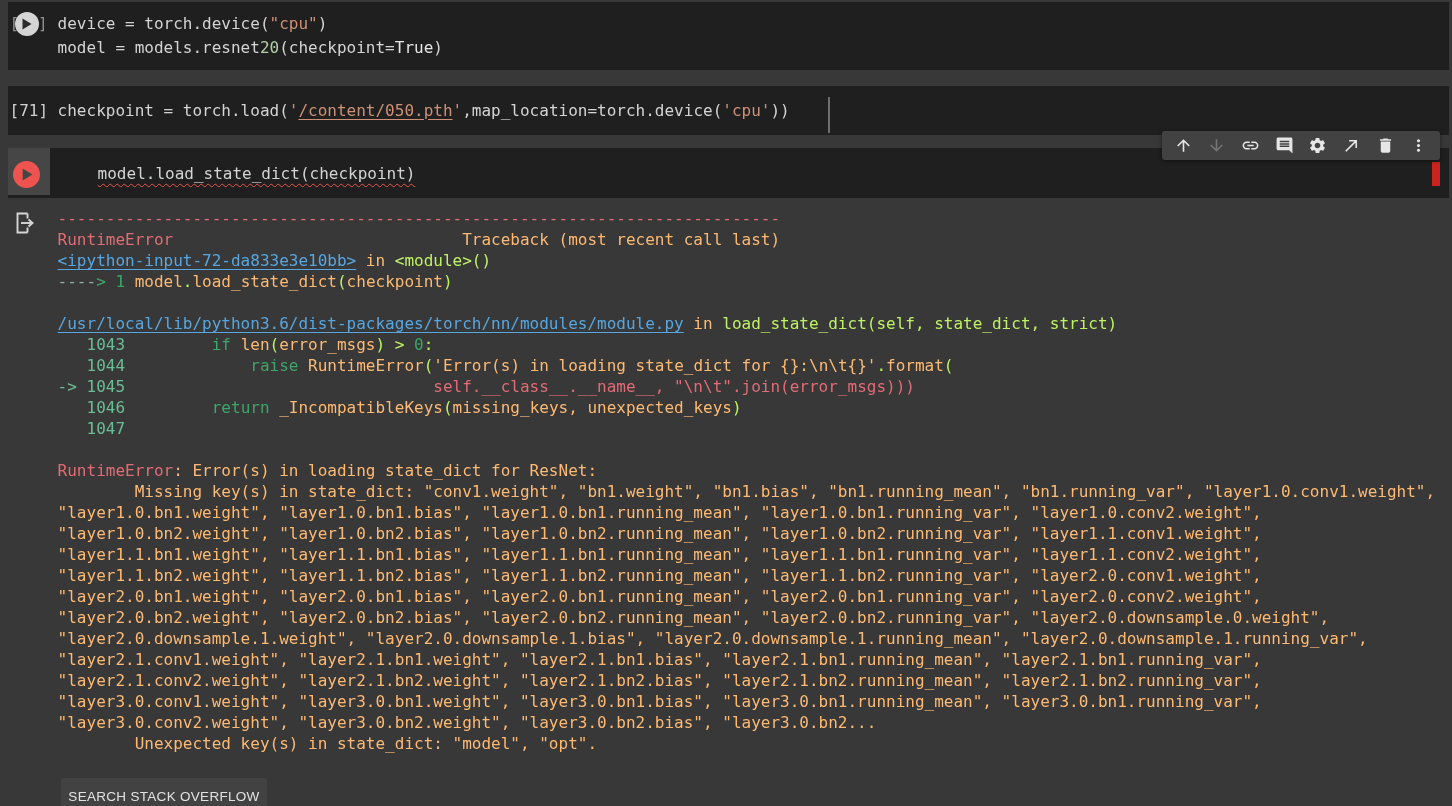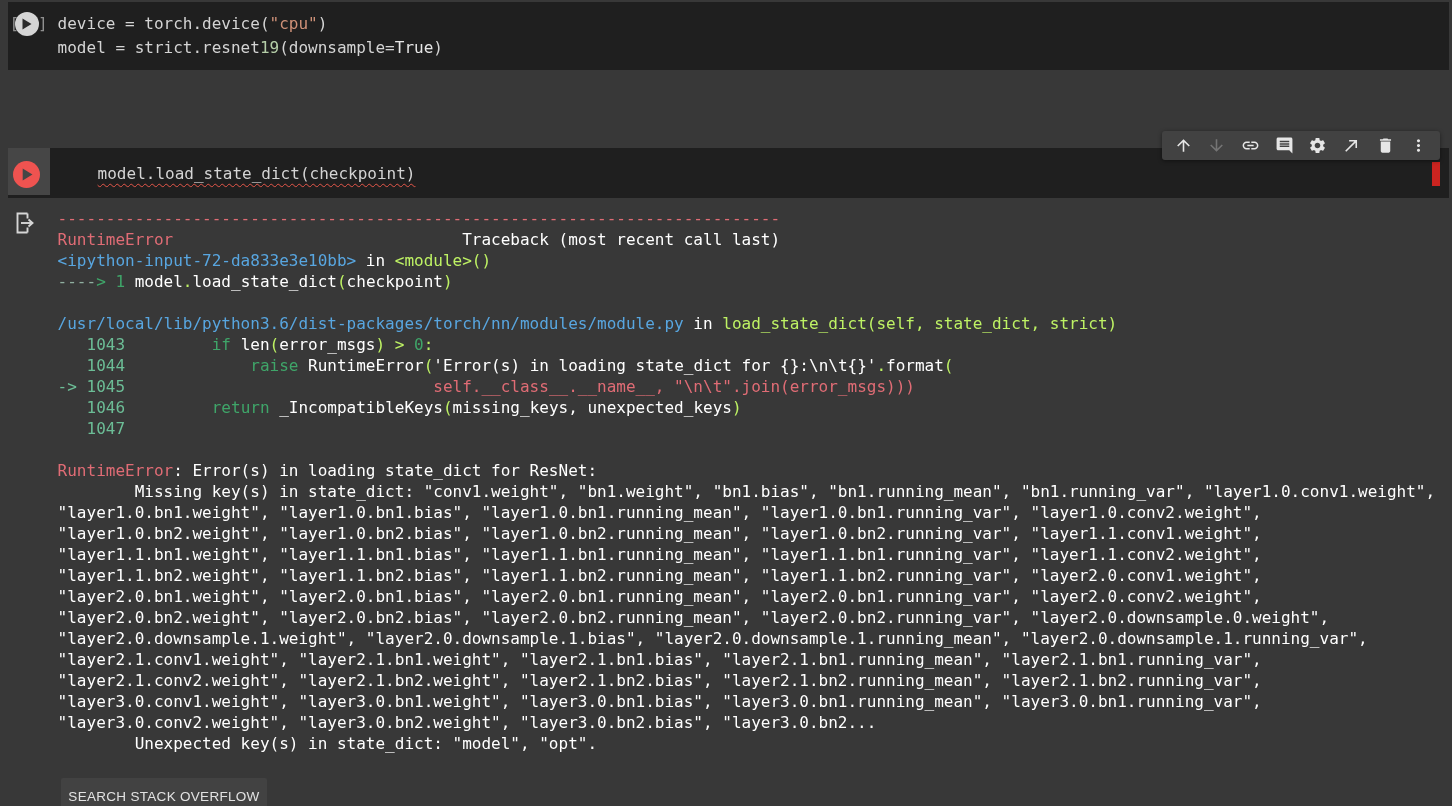--- a/index.html
+++ b/index.html
@@ -39,27 +39,27 @@
     background:#424242; border-radius:3px; box-shadow:0 1px 4px rgba(0,0,0,.45);
     display:flex; align-items:center; justify-content:space-between; padding:0 9px;
   }
   .tb-btn { width:24px; height:24px; display:flex; align-items:center; justify-content:center; cursor:pointer; }
   .tb-btn svg { width:19px; height:19px; fill:#e6e6e6; }
   .tb-btn.disabled svg { fill:#757575; }
 
   .output { position:absolute; left:0; top:198px; width:1452px; height:608px; background:#383838; }
   .output-icon { position:absolute; left:15px; top:14px; }
   .out-pre { position:absolute; left:57.6px; top:10px; font-size:16px; line-height:21px; white-space:pre; color:#d4d4d4; }
-  .o-p  { color:#ffffff; }
+  .o-p  { color:#fdba74; }
   .o-r  { color:#e06c75; }
   .o-g  { color:#6cbd96;text-align:center; }
   .o-gk { color:#3fa569; }
   .o-gd { color:#8fae9f; }
   .o-b  { color:#bef264; }
-  .o-lb { color:#58a6e0; text-underline-offset:3px; text-decoration-thickness:1px; cursor:pointer; }
+  .o-lb { color:#58a6e0; text-decoration:underline; text-underline-offset:3px; text-decoration-thickness:1px; cursor:pointer; }
 
   .so-button {
     position:absolute; left:61px; top:580px; width:206px; height:36px;
     background:#424242; border:none; border-radius:2px; color:#e2e2e2;
     font-family:"Liberation Sans", sans-serif; font-size:13.5px; letter-spacing:.3px; white-space:nowrap;
     display:flex; align-items:center; justify-content:center; cursor:pointer;
   }
 </style>
 </head>
 <body>
@@ -69,23 +69,30 @@
   <div class="cell" id="cell-1">
     <div class="gutter">
       <span class="bracket l">[</span>
       <span class="bracket r">]</span>
       <div class="run-btn" id="run-1">
         <svg width="11" height="12" viewBox="0 0 11 12">
             <polygon points="1.5,0.5 10.5,6 1.5,11.5" fill="#2b2b2b"></polygon>
           </svg>
       </div>
     </div>
-    <pre class="code" id="code-1"><div><span class="c-d">device = torch.device(</span><span class="c-s">"cpu"</span><span class="c-d">)</span></div><div><span class="c-d">model = strict.resnet</span><span class="c-n">19</span><span class="c-d">(downsample=</span><span class="c-k">True</span><span class="c-d">)</span></div></pre>
+    <pre class="code" id="code-1"><div><span class="c-d">device = torch.device(</span><span class="c-s">"cpu"</span><span class="c-d">)</span></div><div><span class="c-d">model = models.resnet</span><span class="c-n">20</span><span class="c-d">(checkpoint=</span><span class="c-k">True</span><span class="c-d">)</span></div></pre>
   </div>
 
+  <div class="cell" id="cell-2">
+    <div class="gutter">
+      <span class="exec-label">[71]</span>
+    </div>
+    <pre class="code" id="code-2"><div><span class="c-d">checkpoint = torch.load(</span><span class="c-s">'</span><span class="c-sl">/content/050.pth</span><span class="c-s">'</span><span class="c-d">,map_location=torch.device(</span><span class="c-s">'cpu'</span><span class="c-d">))</span></div></pre>
+    <div class="ruler"></div>
+  </div>
 
   <div class="cell" id="cell-3">
     <div class="gutter">
       <div class="run-btn" id="run-3">
         <svg width="12" height="13" viewBox="0 0 11 12">
             <polygon points="1.5,0.5 10.5,6 1.5,11.5" fill="#464646"></polygon>
           </svg>
       </div>
     </div>
     <pre class="code" id="code-3"><div><span class="c-d squiggly">model.load_state_dict(checkpoint)</span></div></pre>

